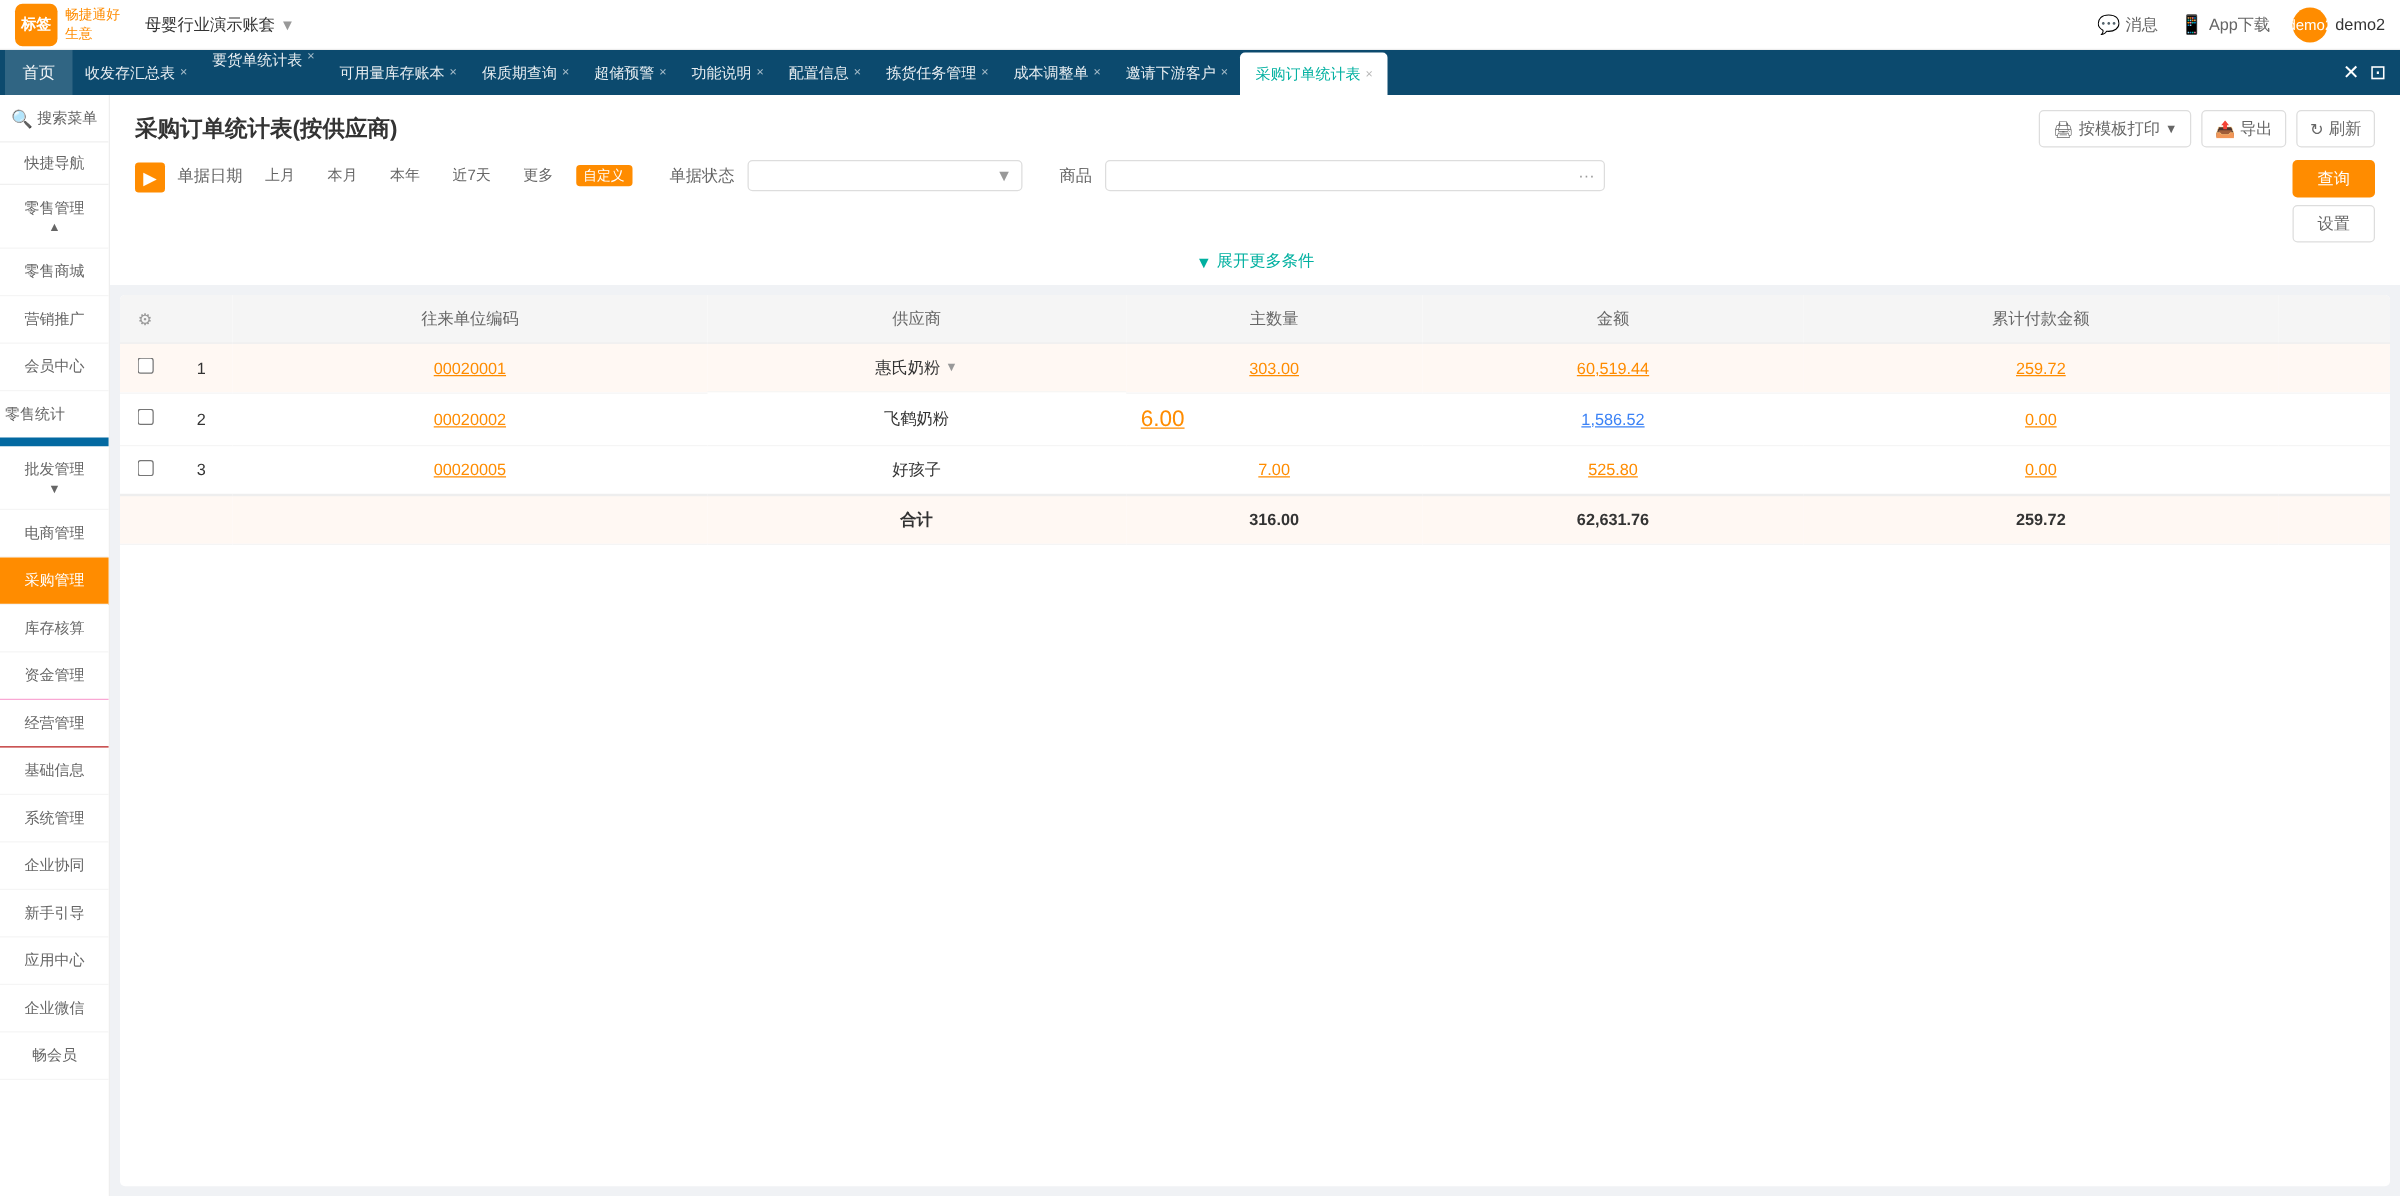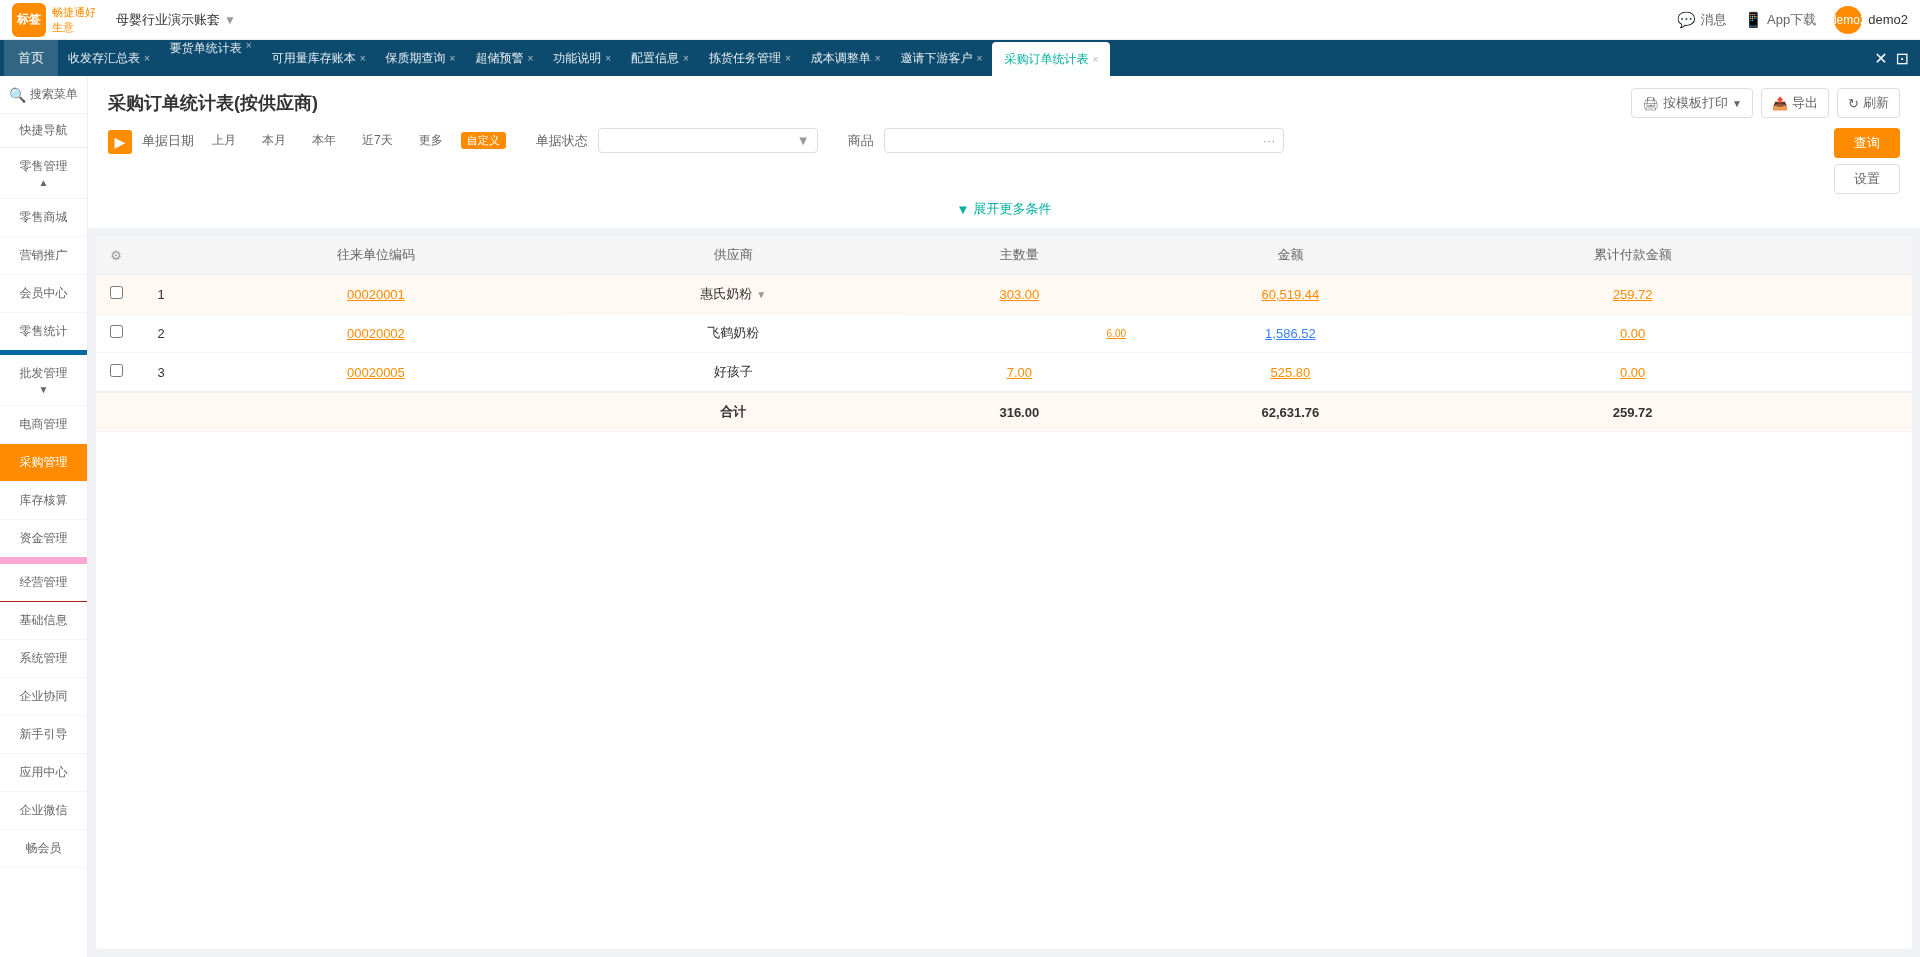--- a/index.html
+++ b/index.html
@@ -118,37 +118,37 @@
     </div>
     <div style="padding:10px 4px;text-align:center;font-size:12px;color:#666;cursor:pointer;border-bottom:1px solid #f5f5f5;">
       <span>零售商城</span>
     </div>
     <div style="padding:10px 4px;text-align:center;font-size:12px;color:#666;cursor:pointer;border-bottom:1px solid #f5f5f5;">
       <span>营销推广</span>
     </div>
     <div style="padding:10px 4px;text-align:center;font-size:12px;color:#666;cursor:pointer;border-bottom:1px solid #f5f5f5;">
       <span>会员中心</span>
     </div>
-    <div style="padding:10px 4px;text-align:center;font-size:12px;color:#666;cursor:pointer;border-bottom:5px solid #0369a1;">
+    <div style="padding:10px 4px;text-align:left;font-size:12px;color:#666;cursor:pointer;border-bottom:7px solid #0369a1;">
       <span>零售统计</span>
     </div>
     <div style="padding:10px 4px;text-align:center;font-size:12px;color:#666;cursor:pointer;border-bottom:1px solid #f5f5f5;display:flex;flex-direction:column;align-items:center;gap:2px;">
       <span>批发管理</span>
       <span style="font-size:10px;">▼</span>
     </div>
     <div style="padding:10px 4px;text-align:center;font-size:12px;color:#666;cursor:pointer;border-bottom:1px solid #f5f5f5;">
       <span>电商管理</span>
     </div>
     <div style="padding:10px 4px;text-align:center;font-size:12px;color:#fff;cursor:pointer;border-bottom:1px solid #f5f5f5;background:#ff8c00;">
       <span>采购管理</span>
     </div>
     <div style="padding:10px 4px;text-align:center;font-size:12px;color:#666;cursor:pointer;border-bottom:1px solid #f5f5f5;">
       <span>库存核算</span>
     </div>
-    <div style="padding:10px 4px;text-align:center;font-size:12px;color:#666;cursor:pointer;border-bottom:7px solid #f9a8d4;">
+    <div style="padding:10px 4px;text-align:center;font-size:12px;color:#666;cursor:pointer;border-bottom:1px solid #f9a8d4;">
       <span>资金管理</span>
     </div>
     <div style="padding:10px 4px;text-align:center;font-size:12px;color:#666;cursor:pointer;border-bottom:1px solid #b91c1c;">
       <span>经营管理</span>
     </div>
     <div style="padding:10px 4px;text-align:center;font-size:12px;color:#666;cursor:pointer;border-bottom:1px solid #f5f5f5;">
       <span>基础信息</span>
     </div>
     <div style="padding:10px 4px;text-align:center;font-size:12px;color:#666;cursor:pointer;border-bottom:1px solid #f5f5f5;">
       <span>系统管理</span>
@@ -267,21 +267,21 @@
             <td style="padding:10px 12px;text-align:center;font-size:13px;color:#ff8c00;text-decoration:underline;cursor:pointer;border-bottom:1px solid #f5f5f5;">259.72</td>
             <td style="border-bottom:1px solid #f5f5f5;"></td>
           </tr>
           <tr style="background:#fff;">
             <td style="padding:10px 12px;text-align:center;border-bottom:1px solid #f5f5f5;">
               <input type="checkbox" style="">
             </td>
             <td style="padding:10px 12px;text-align:center;font-size:13px;color:#333;border-bottom:1px solid #f5f5f5;">2</td>
             <td style="padding:10px 12px;text-align:center;font-size:13px;color:#ff8c00;text-decoration:underline;cursor:pointer;border-bottom:1px solid #f5f5f5;">00020002</td>
             <td style="padding:10px 12px;text-align:center;font-size:13px;color:#333;border-bottom:1px solid #f5f5f5;">飞鹤奶粉</td>
-            <td style="padding:10px 12px;text-align:right;font-size:10px;color:#ff8c00;text-decoration:underline;cursor:pointer;border-bottom:1px solid #f5f5f5;">6.00</td>
+            <td style="padding:10px 12px;text-align:left;font-size:18px;color:#ff8c00;text-decoration:underline;cursor:pointer;border-bottom:1px solid #f5f5f5;">6.00</td>
             <td style="padding:10px 12px;text-align:center;font-size:13px;color:#3b82f6;text-decoration:underline;cursor:pointer;border-bottom:1px solid #f5f5f5;">1,586.52</td>
             <td style="padding:10px 12px;text-align:center;font-size:13px;color:#ff8c00;text-decoration:underline;cursor:pointer;border-bottom:1px solid #f5f5f5;">0.00</td>
             <td style="border-bottom:1px solid #f5f5f5;"></td>
           </tr>
           <tr style="background:#fff;">
             <td style="padding:10px 12px;text-align:center;border-bottom:1px solid #f5f5f5;">
               <input type="checkbox" style="">
             </td>
             <td style="padding:10px 12px;text-align:center;font-size:13px;color:#333;border-bottom:1px solid #f5f5f5;">3</td>
             <td style="padding:10px 12px;text-align:center;font-size:13px;color:#ff8c00;text-decoration:underline;cursor:pointer;border-bottom:1px solid #f5f5f5;">00020005</td>

